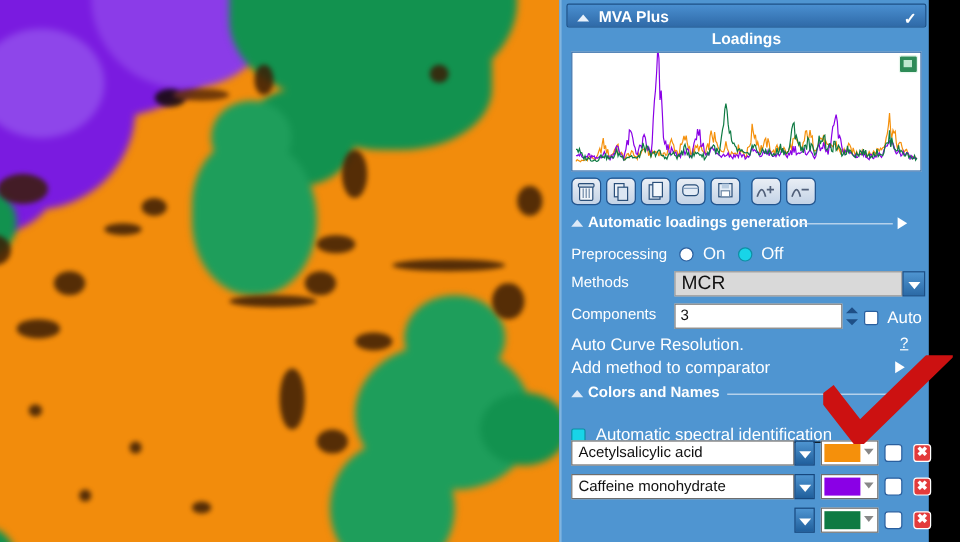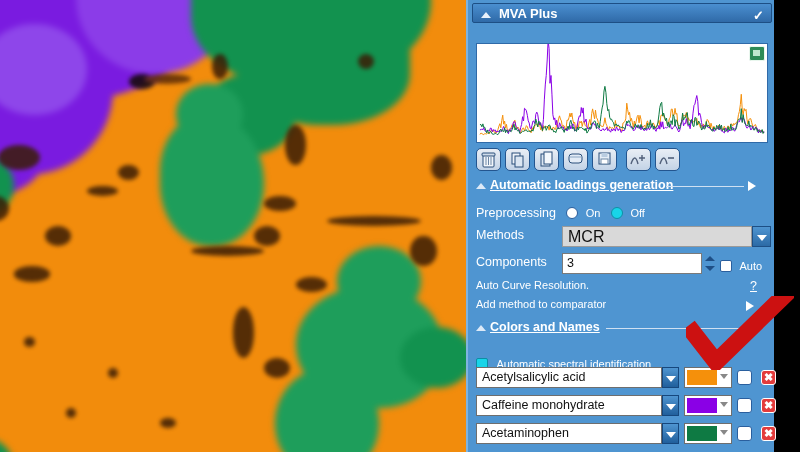--- a/index.html
+++ b/index.html
@@ -41,28 +41,28 @@
   .toolbar{position:absolute;left:8px;top:148px;width:292px;height:24px;}
   .tbtn{position:absolute;top:0;width:25px;height:23px;
         background:linear-gradient(#e9eef5,#c3d3e6);
         border:1px solid #23558f;border-radius:5px;box-sizing:border-box;}
   .tbtn svg{display:block;margin:2px auto 0;}
 
   .sect{position:absolute;left:8px;color:#fff;font-size:12.5px;font-weight:bold;}
   .sect .tri{position:absolute;left:0;top:5px;width:0;height:0;
         border-left:5px solid transparent;border-right:5px solid transparent;
         border-bottom:6px solid #dce9f7;}
-  .sect .txt{margin-left:14px;text-decoration:underline;}
+  .sect .txt{margin-left:14px;}
   .sect .rule{position:absolute;height:1px;background:#cfe0f2;top:8px;}
   .sect .arrow{position:absolute;width:0;height:0;top:3px;
         border-top:5px solid transparent;border-bottom:5px solid transparent;
         border-left:8px solid #ffffff;}
 
   .lnk{color:#fff;font-size:12.5px;}
-  .plain{color:#fff;font-size:11px;}
+  .plain{color:#fff;font-size:14px;}
 
   .radio{display:inline-block;width:12px;height:12px;border-radius:50%;
         background:#fff;border:1px solid #2a5f9e;vertical-align:-2px;box-sizing:border-box;}
   .radio.on{background:#18d4e8;border-color:#0f8fa5;}
 
   .combo{position:absolute;background:#d9d9d9;border:1px solid #9a9a9a;
         box-sizing:border-box;color:#111;font-size:16px;line-height:19px;padding-left:5px;}
   .combo-arrow{position:absolute;top:0;width:19px;height:21px;
         background:linear-gradient(#4f95d1,#2b6aa6);border:1px solid #1d4f85;
         box-sizing:border-box;}
@@ -165,20 +165,21 @@
   </div>
 
   <div class="panel">
 
     <div class="panel-title">
       <span class="tri-up"></span>
       <span>MVA Plus</span>
       <span class="title-check">✓</span>
     </div>
 
+    <div class="loadings-label">Loadings</div>
 
     <div class="chart-box">
       <svg class="chart-svg" viewBox="0 0 292 100" preserveAspectRatio="none">
         <g id="chart-series">
             <path d="M3.0 92.3 L4.0 90.8 L4.9 91.5 L5.9 92.0 L6.8 92.6 L7.8 91.3 L8.7 91.6 L9.7 91.7 L10.6 91.0 L11.6 90.3 L12.5 91.7 L13.5 88.8 L14.4 88.0 L15.4 89.3 L16.3 87.7 L17.3 90.1 L18.3 90.1 L19.2 91.1 L20.2 88.7 L21.1 87.2 L22.1 83.8 L23.0 81.3 L24.0 85.5 L24.9 78.2 L25.9 72.6 L26.8 81.8 L27.8 78.7 L28.7 85.6 L29.7 82.0 L30.6 88.5 L31.6 89.3 L32.6 86.8 L33.5 86.5 L34.5 85.0 L35.4 82.4 L36.4 84.8 L37.3 78.8 L38.3 77.8 L39.2 85.1 L40.2 86.4 L41.1 84.7 L42.1 86.1 L43.0 88.9 L44.0 90.7 L44.9 88.2 L45.9 86.0 L46.9 85.7 L47.8 88.8 L48.8 86.1 L49.7 83.3 L50.7 84.3 L51.6 87.2 L52.6 88.4 L53.5 88.1 L54.5 90.5 L55.4 85.3 L56.4 87.6 L57.3 86.3 L58.3 83.3 L59.2 82.3 L60.2 81.8 L61.2 84.4 L62.1 80.3 L63.1 81.1 L64.0 87.5 L65.0 84.7 L65.9 89.0 L66.9 83.3 L67.8 85.5 L68.8 85.9 L69.7 84.1 L70.7 84.7 L71.6 84.1 L72.6 87.9 L73.5 83.6 L74.5 86.8 L75.5 87.9 L76.4 85.2 L77.4 85.1 L78.3 87.2 L79.3 86.8 L80.2 81.7 L81.2 81.2 L82.1 76.3 L83.1 73.3 L84.0 76.6 L85.0 78.4 L85.9 84.3 L86.9 82.9 L87.8 83.6 L88.8 87.7 L89.8 85.2 L90.7 77.6 L91.7 78.0 L92.6 75.2 L93.6 70.6 L94.5 74.5 L95.5 70.4 L96.4 77.1 L97.4 81.0 L98.3 79.9 L99.3 86.4 L100.2 85.8 L101.2 81.3 L102.1 85.5 L103.1 79.1 L104.1 80.4 L105.0 78.6 L106.0 84.1 L106.9 79.7 L107.9 78.7 L108.8 82.8 L109.8 84.2 L110.7 84.7 L111.7 86.0 L112.6 80.3 L113.6 77.0 L114.5 82.7 L115.5 70.9 L116.4 66.2 L117.4 71.6 L118.4 76.3 L119.3 67.5 L120.3 75.3 L121.2 76.5 L122.2 80.4 L123.1 82.0 L124.1 82.4 L125.0 83.8 L126.0 84.1 L126.9 84.4 L127.9 81.0 L128.8 75.3 L129.8 81.1 L130.7 83.2 L131.7 86.3 L132.7 87.1 L133.6 84.3 L134.6 85.6 L135.5 85.9 L136.5 85.3 L137.4 86.6 L138.4 85.8 L139.3 78.0 L140.3 84.8 L141.2 84.4 L142.2 83.0 L143.1 84.4 L144.1 86.4 L145.0 88.8 L146.0 88.2 L147.0 80.6 L147.9 80.1 L148.9 79.1 L149.8 76.4 L150.8 60.4 L151.7 67.1 L152.7 72.2 L153.6 69.7 L154.6 78.8 L155.5 75.8 L156.5 80.3 L157.4 84.9 L158.4 78.6 L159.3 83.0 L160.3 78.8 L161.3 74.1 L162.2 72.6 L163.2 80.5 L164.1 72.8 L165.1 76.8 L166.0 83.9 L167.0 84.7 L167.9 84.0 L168.9 82.7 L169.8 86.7 L170.8 80.2 L171.7 78.4 L172.7 82.6 L173.6 80.3 L174.6 81.9 L175.6 82.2 L176.5 83.5 L177.5 80.5 L178.4 82.3 L179.4 86.3 L180.3 83.9 L181.3 83.8 L182.2 80.9 L183.2 78.0 L184.1 83.1 L185.1 73.1 L186.0 72.9 L187.0 70.8 L187.9 73.6 L188.9 75.7 L189.9 78.0 L190.8 78.9 L191.8 82.3 L192.7 81.2 L193.7 76.2 L194.6 74.8 L195.6 66.6 L196.5 66.3 L197.5 73.5 L198.4 72.5 L199.4 65.7 L200.3 71.7 L201.3 70.8 L202.2 82.4 L203.2 83.5 L204.2 83.0 L205.1 82.1 L206.1 78.7 L207.0 73.9 L208.0 72.5 L208.9 72.8 L209.9 74.5 L210.8 69.8 L211.8 81.1 L212.7 75.2 L213.7 77.8 L214.6 77.9 L215.6 78.7 L216.5 77.3 L217.5 78.8 L218.5 79.9 L219.4 78.0 L220.4 77.4 L221.3 76.0 L222.3 82.4 L223.2 80.2 L224.2 83.1 L225.1 85.6 L226.1 82.7 L227.0 83.9 L228.0 81.6 L228.9 84.8 L229.9 84.1 L230.8 80.9 L231.8 77.0 L232.8 78.4 L233.7 80.7 L234.7 86.5 L235.6 80.8 L236.6 84.5 L237.5 87.7 L238.5 83.8 L239.4 86.6 L240.4 86.5 L241.3 85.6 L242.3 86.6 L243.2 82.8 L244.2 85.6 L245.1 84.4 L246.1 85.4 L247.1 88.6 L248.0 86.8 L249.0 83.9 L249.9 85.8 L250.9 87.6 L251.8 85.6 L252.8 83.5 L253.7 84.9 L254.7 86.4 L255.6 81.4 L256.6 81.8 L257.5 83.8 L258.5 81.1 L259.4 82.3 L260.4 80.7 L261.4 80.4 L262.3 78.3 L263.3 72.1 L264.2 68.9 L265.2 61.6 L266.1 51.3 L267.1 67.3 L268.0 72.2 L269.0 65.8 L269.9 68.2 L270.9 66.7 L271.8 76.9 L272.8 81.8 L273.7 77.5 L274.7 76.1 L275.7 76.3 L276.6 80.2 L277.6 83.6 L278.5 84.3 L279.5 82.7 L280.4 82.2 L281.4 85.1 L282.3 88.2 L283.3 88.9 L284.2 88.1 L285.2 88.1 L286.1 89.6 L287.1 87.9 L288.0 90.4 L289.0 89.5" fill="none" stroke="#F5900B" stroke-width="1" vector-effect="non-scaling-stroke"></path>
             <path d="M3.0 87.3 L4.0 87.6 L4.9 86.6 L5.9 87.6 L6.8 85.3 L7.8 88.4 L8.7 89.2 L9.7 88.9 L10.6 88.5 L11.6 88.2 L12.5 88.8 L13.5 85.8 L14.4 86.0 L15.4 89.6 L16.3 87.4 L17.3 88.3 L18.3 87.6 L19.2 90.1 L20.2 88.9 L21.1 89.6 L22.1 88.7 L23.0 88.1 L24.0 89.4 L24.9 88.9 L25.9 86.3 L26.8 84.1 L27.8 86.6 L28.7 89.4 L29.7 88.0 L30.6 87.7 L31.6 91.5 L32.6 87.4 L33.5 89.3 L34.5 85.9 L35.4 86.1 L36.4 80.6 L37.3 79.1 L38.3 79.7 L39.2 83.8 L40.2 85.2 L41.1 86.5 L42.1 87.7 L43.0 90.4 L44.0 85.2 L44.9 82.1 L45.9 74.2 L46.9 78.5 L47.8 65.6 L48.8 66.5 L49.7 68.1 L50.7 72.8 L51.6 78.4 L52.6 80.7 L53.5 85.8 L54.5 86.5 L55.4 82.8 L56.4 78.6 L57.3 78.8 L58.3 81.2 L59.2 71.8 L60.2 69.5 L61.2 72.2 L62.1 78.6 L63.1 82.5 L64.0 80.2 L65.0 83.4 L65.9 86.6 L66.9 76.8 L67.8 57.0 L68.8 40.9 L69.7 32.1 L70.7 16.3 L71.6 -3.5 L72.6 4.8 L73.5 40.1 L74.5 32.1 L75.5 51.9 L76.4 72.2 L77.4 77.2 L78.3 75.4 L79.3 82.5 L80.2 77.8 L81.2 84.6 L82.1 86.6 L83.1 80.4 L84.0 82.6 L85.0 85.4 L85.9 85.3 L86.9 84.4 L87.8 88.7 L88.8 87.3 L89.8 86.2 L90.7 88.7 L91.7 84.7 L92.6 85.2 L93.6 83.0 L94.5 86.6 L95.5 84.0 L96.4 81.5 L97.4 82.4 L98.3 88.9 L99.3 87.8 L100.2 88.4 L101.2 81.6 L102.1 76.6 L103.1 73.3 L104.1 73.8 L105.0 64.8 L106.0 70.5 L106.9 65.2 L107.9 79.7 L108.8 79.4 L109.8 76.6 L110.7 84.0 L111.7 86.8 L112.6 85.6 L113.6 86.9 L114.5 86.9 L115.5 84.3 L116.4 80.3 L117.4 80.6 L118.4 82.7 L119.3 81.9 L120.3 85.9 L121.2 85.3 L122.2 86.1 L123.1 87.2 L124.1 87.8 L125.0 88.8 L126.0 87.3 L126.9 86.3 L127.9 88.1 L128.8 87.6 L129.8 86.9 L130.7 85.0 L131.7 88.5 L132.7 87.2 L133.6 88.6 L134.6 90.0 L135.5 86.7 L136.5 88.7 L137.4 86.8 L138.4 86.9 L139.3 88.9 L140.3 84.7 L141.2 86.0 L142.2 88.4 L143.1 86.6 L144.1 86.9 L145.0 90.3 L146.0 89.3 L147.0 87.7 L147.9 88.8 L148.9 87.1 L149.8 83.3 L150.8 80.9 L151.7 83.5 L152.7 82.5 L153.6 83.2 L154.6 84.9 L155.5 84.7 L156.5 84.6 L157.4 88.3 L158.4 88.2 L159.3 86.9 L160.3 83.3 L161.3 85.5 L162.2 84.9 L163.2 86.2 L164.1 83.2 L165.1 87.6 L166.0 83.8 L167.0 85.5 L167.9 88.2 L168.9 88.2 L169.8 86.2 L170.8 88.2 L171.7 86.2 L172.7 85.5 L173.6 87.5 L174.6 85.8 L175.6 82.8 L176.5 82.8 L177.5 83.7 L178.4 85.4 L179.4 87.7 L180.3 89.1 L181.3 85.6 L182.2 86.7 L183.2 83.0 L184.1 86.9 L185.1 79.3 L186.0 84.9 L187.0 79.4 L187.9 86.6 L188.9 85.6 L189.9 85.1 L190.8 85.6 L191.8 84.9 L192.7 84.1 L193.7 83.8 L194.6 81.6 L195.6 86.2 L196.5 86.8 L197.5 85.3 L198.4 84.1 L199.4 82.2 L200.3 84.3 L201.3 85.7 L202.2 88.1 L203.2 89.8 L204.2 87.9 L205.1 83.9 L206.1 79.1 L207.0 77.2 L208.0 83.5 L208.9 80.9 L209.9 81.3 L210.8 76.2 L211.8 81.1 L212.7 83.9 L213.7 82.8 L214.6 86.5 L215.6 77.7 L216.5 80.9 L217.5 70.6 L218.5 62.7 L219.4 61.4 L220.4 56.4 L221.3 52.6 L222.3 58.5 L223.2 72.9 L224.2 70.5 L225.1 73.3 L226.1 80.1 L227.0 84.2 L228.0 86.2 L228.9 82.9 L229.9 84.7 L230.8 83.4 L231.8 82.8 L232.8 85.6 L233.7 84.7 L234.7 85.8 L235.6 86.9 L236.6 88.3 L237.5 86.6 L238.5 89.0 L239.4 88.8 L240.4 86.6 L241.3 86.6 L242.3 86.3 L243.2 84.0 L244.2 87.6 L245.1 84.1 L246.1 88.8 L247.1 88.9 L248.0 89.9 L249.0 90.8 L249.9 86.3 L250.9 86.3 L251.8 89.3 L252.8 90.0 L253.7 87.3 L254.7 88.8 L255.6 87.2 L256.6 86.5 L257.5 85.0 L258.5 87.8 L259.4 89.0 L260.4 86.8 L261.4 82.9 L262.3 80.3 L263.3 79.4 L264.2 79.3 L265.2 76.3 L266.1 75.1 L267.1 79.3 L268.0 75.4 L269.0 77.0 L269.9 79.7 L270.9 84.0 L271.8 85.9 L272.8 85.0 L273.7 83.3 L274.7 84.5 L275.7 87.8 L276.6 86.8 L277.6 83.7 L278.5 86.3 L279.5 87.2 L280.4 85.1 L281.4 85.0 L282.3 86.7 L283.3 90.8 L284.2 87.3 L285.2 88.3 L286.1 89.9 L287.1 89.6 L288.0 89.0 L289.0 90.4" fill="none" stroke="#8A00E6" stroke-width="1" vector-effect="non-scaling-stroke"></path>
             <path d="M3.0 82.2 L4.0 82.2 L4.9 84.5 L5.9 81.5 L6.8 85.0 L7.8 84.9 L8.7 87.7 L9.7 90.6 L10.6 87.7 L11.6 91.3 L12.5 90.6 L13.5 89.2 L14.4 89.9 L15.4 91.9 L16.3 92.2 L17.3 91.9 L18.3 91.1 L19.2 91.4 L20.2 92.4 L21.1 92.2 L22.1 91.2 L23.0 88.5 L24.0 86.8 L24.9 89.1 L25.9 88.5 L26.8 89.4 L27.8 85.5 L28.7 90.5 L29.7 87.9 L30.6 90.2 L31.6 89.5 L32.6 88.1 L33.5 88.6 L34.5 89.4 L35.4 87.3 L36.4 84.5 L37.3 81.9 L38.3 87.8 L39.2 85.3 L40.2 87.9 L41.1 88.6 L42.1 87.9 L43.0 91.2 L44.0 91.1 L44.9 90.0 L45.9 89.0 L46.9 89.2 L47.8 88.6 L48.8 88.1 L49.7 87.5 L50.7 89.4 L51.6 88.9 L52.6 89.1 L53.5 89.6 L54.5 89.1 L55.4 87.5 L56.4 88.9 L57.3 84.0 L58.3 82.7 L59.2 76.6 L60.2 80.5 L61.2 84.6 L62.1 78.7 L63.1 79.9 L64.0 82.4 L65.0 84.4 L65.9 88.4 L66.9 85.1 L67.8 84.8 L68.8 83.8 L69.7 88.1 L70.7 85.8 L71.6 83.7 L72.6 82.6 L73.5 83.1 L74.5 87.2 L75.5 87.4 L76.4 87.2 L77.4 89.9 L78.3 88.9 L79.3 90.5 L80.2 87.8 L81.2 85.5 L82.1 85.7 L83.1 86.8 L84.0 85.7 L85.0 84.3 L85.9 87.2 L86.9 87.8 L87.8 90.2 L88.8 86.7 L89.8 87.9 L90.7 85.8 L91.7 83.8 L92.6 87.3 L93.6 79.8 L94.5 77.8 L95.5 82.1 L96.4 86.6 L97.4 84.9 L98.3 88.6 L99.3 87.6 L100.2 89.3 L101.2 84.9 L102.1 87.6 L103.1 84.6 L104.1 85.8 L105.0 84.8 L106.0 85.8 L106.9 87.1 L107.9 86.5 L108.8 88.5 L109.8 85.8 L110.7 90.9 L111.7 89.4 L112.6 87.7 L113.6 84.6 L114.5 86.6 L115.5 81.2 L116.4 81.3 L117.4 79.9 L118.4 78.3 L119.3 79.3 L120.3 86.2 L121.2 80.8 L122.2 83.8 L123.1 86.0 L124.1 79.1 L125.0 71.9 L126.0 65.2 L126.9 61.4 L127.9 48.0 L128.8 43.2 L129.8 49.5 L130.7 60.9 L131.7 68.2 L132.7 66.8 L133.6 74.8 L134.6 77.1 L135.5 76.7 L136.5 79.1 L137.4 80.2 L138.4 84.0 L139.3 82.2 L140.3 81.7 L141.2 83.6 L142.2 82.5 L143.1 83.9 L144.1 84.7 L145.0 85.1 L146.0 85.0 L147.0 84.7 L147.9 86.1 L148.9 87.0 L149.8 83.2 L150.8 78.6 L151.7 80.7 L152.7 78.1 L153.6 78.8 L154.6 82.9 L155.5 84.4 L156.5 86.7 L157.4 86.6 L158.4 84.8 L159.3 81.5 L160.3 83.7 L161.3 85.1 L162.2 82.4 L163.2 85.4 L164.1 85.9 L165.1 82.1 L166.0 84.9 L167.0 86.7 L167.9 87.7 L168.9 85.7 L169.8 87.0 L170.8 86.1 L171.7 81.1 L172.7 85.9 L173.6 83.4 L174.6 77.4 L175.6 85.0 L176.5 81.1 L177.5 87.0 L178.4 83.8 L179.4 85.8 L180.3 85.3 L181.3 83.5 L182.2 79.9 L183.2 72.3 L184.1 64.6 L185.1 60.6 L186.0 59.5 L187.0 73.6 L187.9 70.4 L188.9 74.4 L189.9 78.3 L190.8 75.6 L191.8 83.7 L192.7 79.8 L193.7 85.1 L194.6 78.9 L195.6 78.4 L196.5 82.3 L197.5 72.1 L198.4 73.7 L199.4 83.9 L200.3 77.2 L201.3 78.4 L202.2 81.6 L203.2 86.9 L204.2 85.7 L205.1 81.9 L206.1 79.2 L207.0 70.5 L208.0 77.7 L208.9 75.0 L209.9 75.2 L210.8 71.1 L211.8 70.0 L212.7 81.7 L213.7 82.8 L214.6 80.5 L215.6 77.3 L216.5 77.5 L217.5 83.6 L218.5 84.2 L219.4 75.2 L220.4 75.2 L221.3 83.0 L222.3 81.5 L223.2 78.6 L224.2 80.4 L225.1 82.1 L226.1 87.8 L227.0 86.6 L228.0 83.6 L228.9 86.8 L229.9 86.1 L230.8 79.1 L231.8 84.7 L232.8 82.8 L233.7 83.9 L234.7 85.6 L235.6 87.5 L236.6 88.2 L237.5 89.0 L238.5 84.9 L239.4 86.9 L240.4 88.0 L241.3 83.0 L242.3 84.2 L243.2 87.2 L244.2 82.0 L245.1 86.9 L246.1 82.7 L247.1 88.4 L248.0 87.4 L249.0 86.0 L249.9 89.4 L250.9 88.1 L251.8 88.9 L252.8 84.4 L253.7 87.8 L254.7 87.3 L255.6 81.8 L256.6 88.2 L257.5 87.1 L258.5 86.2 L259.4 86.8 L260.4 87.5 L261.4 85.0 L262.3 79.1 L263.3 76.9 L264.2 76.5 L265.2 76.8 L266.1 66.0 L267.1 80.1 L268.0 72.1 L269.0 78.1 L269.9 81.7 L270.9 82.2 L271.8 83.5 L272.8 83.0 L273.7 78.6 L274.7 84.8 L275.7 82.9 L276.6 84.0 L277.6 85.3 L278.5 87.7 L279.5 87.7 L280.4 85.1 L281.4 85.8 L282.3 89.3 L283.3 87.6 L284.2 88.7 L285.2 90.4 L286.1 89.6 L287.1 87.3 L288.0 91.3 L289.0 89.5" fill="none" stroke="#0E7A43" stroke-width="1" vector-effect="non-scaling-stroke"></path>
           </g>
       </svg>
       <div class="chart-corner"></div>
@@ -297,21 +298,20 @@
       <div class="namearrow"></div>
       <div class="swatchbox">
         <div class="swatch" style="background:#8A00E6"></div>
         <div class="swarrow"></div>
       </div>
       <div class="rowcb"></div>
       <div class="del">✖</div>
     </div>
 
     <div class="row" style="left:8px;top:423px;width:292px;">
-      <div class="name"><span>Acetaminophen</span></div>
       <div class="namearrow"></div>
       <div class="swatchbox">
         <div class="swatch" style="background:#0E7A43"></div>
         <div class="swarrow"></div>
       </div>
       <div class="rowcb"></div>
       <div class="del">✖</div>
     </div>
   </div>
 

